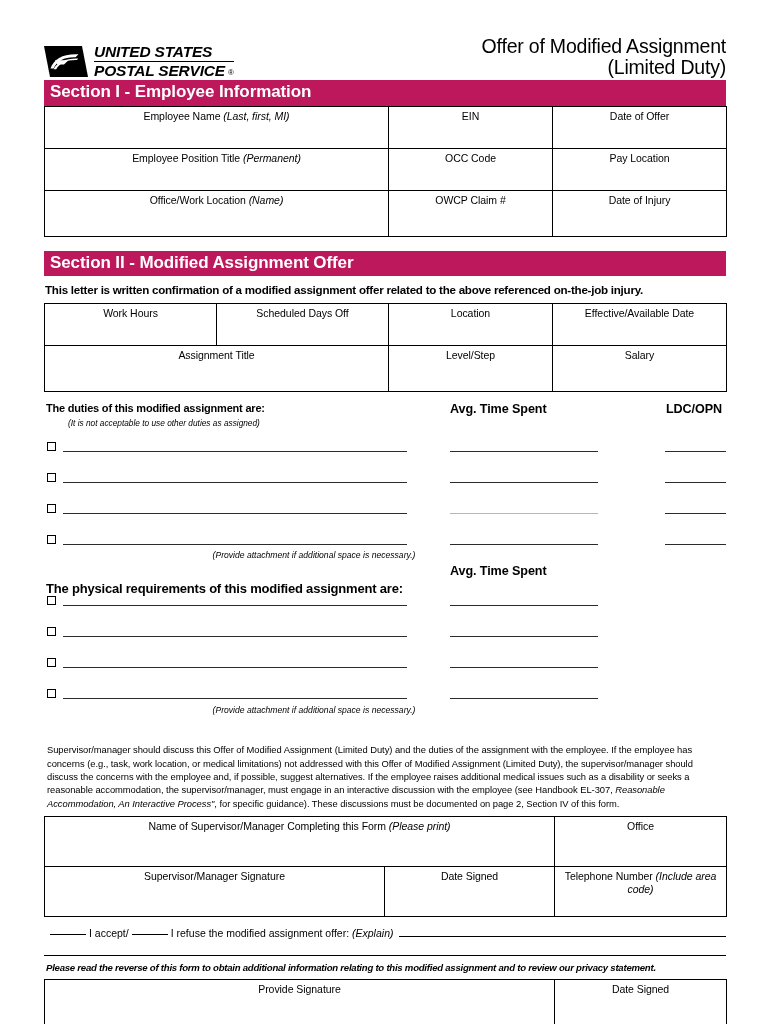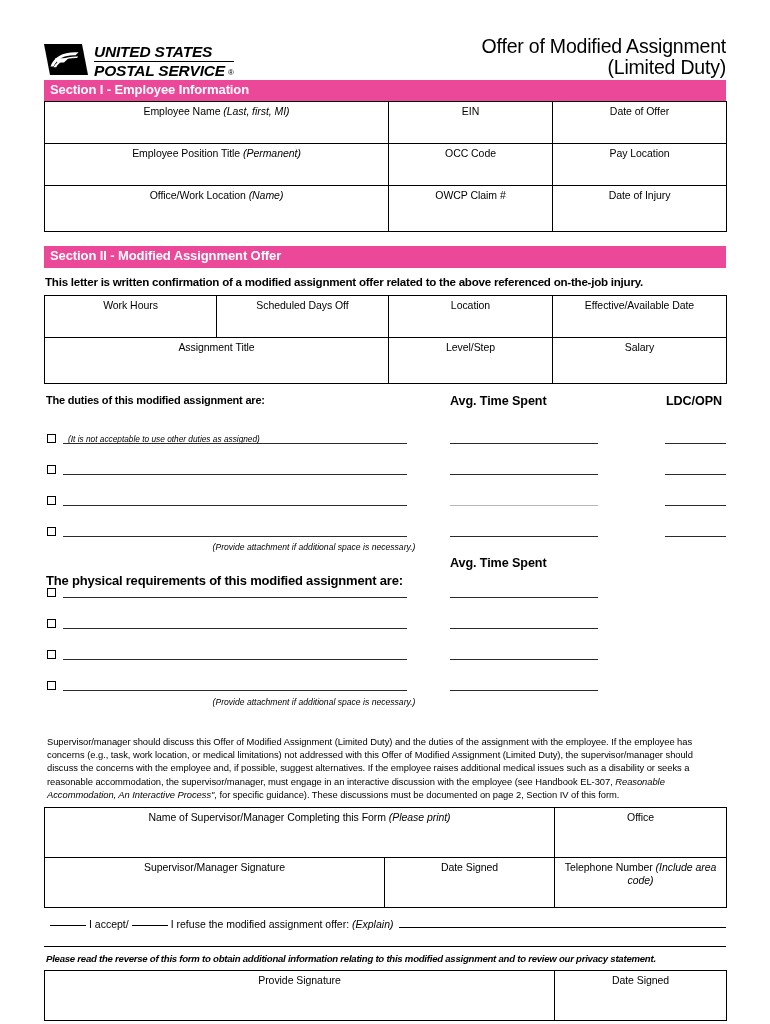--- a/index.html
+++ b/index.html
@@ -30,20 +30,21 @@
   
   .header {
     display: flex;
     align-items: flex-end;
     justify-content: space-between;
     height: 48px;
     padding-bottom: 2px;
   }
   .brand {
     display: flex;
+    align-items: center;
     gap: 6px;
   }
   .eagle {
     width: 44px;
     height: 31px;
     flex: none;
     display: block;
   }
   .brandtext {
     display: flex;
@@ -72,23 +73,23 @@
   .title {
     text-align: right;
     font-size: 19.5px;
     line-height: 1.08;
     letter-spacing: -0.2px;
     white-space: nowrap;
   }
 
   
   .sectionbar {
-    background: #ec4899;
+    background: #be185d;
     color: #ffffff;
-    font-size: 13px;
+    font-size: 17px;
     font-weight: bold;
     padding: 3px 6px 4px 6px;
     line-height: 1.1;
     letter-spacing: -0.1px;
   }
 
   
   .grid {
     width: 100%;
     border-collapse: collapse;
@@ -133,21 +134,20 @@
     font-size: 11px;
     font-weight: bold;
     letter-spacing: -0.2px;
   }
   .duty-head .d-sub {
     position: absolute;
     left: 24px;
     top: 16px;
     font-size: 8.3px;
     font-style: italic;
-    margin-top: 24px;
   }
   .duty-head .d-avg {
     position: absolute;
     left: 406px;
     top: 0;
     font-size: 12.6px;
     font-weight: bold;
     letter-spacing: -0.1px;
   }
   .duty-head .d-ldc {

